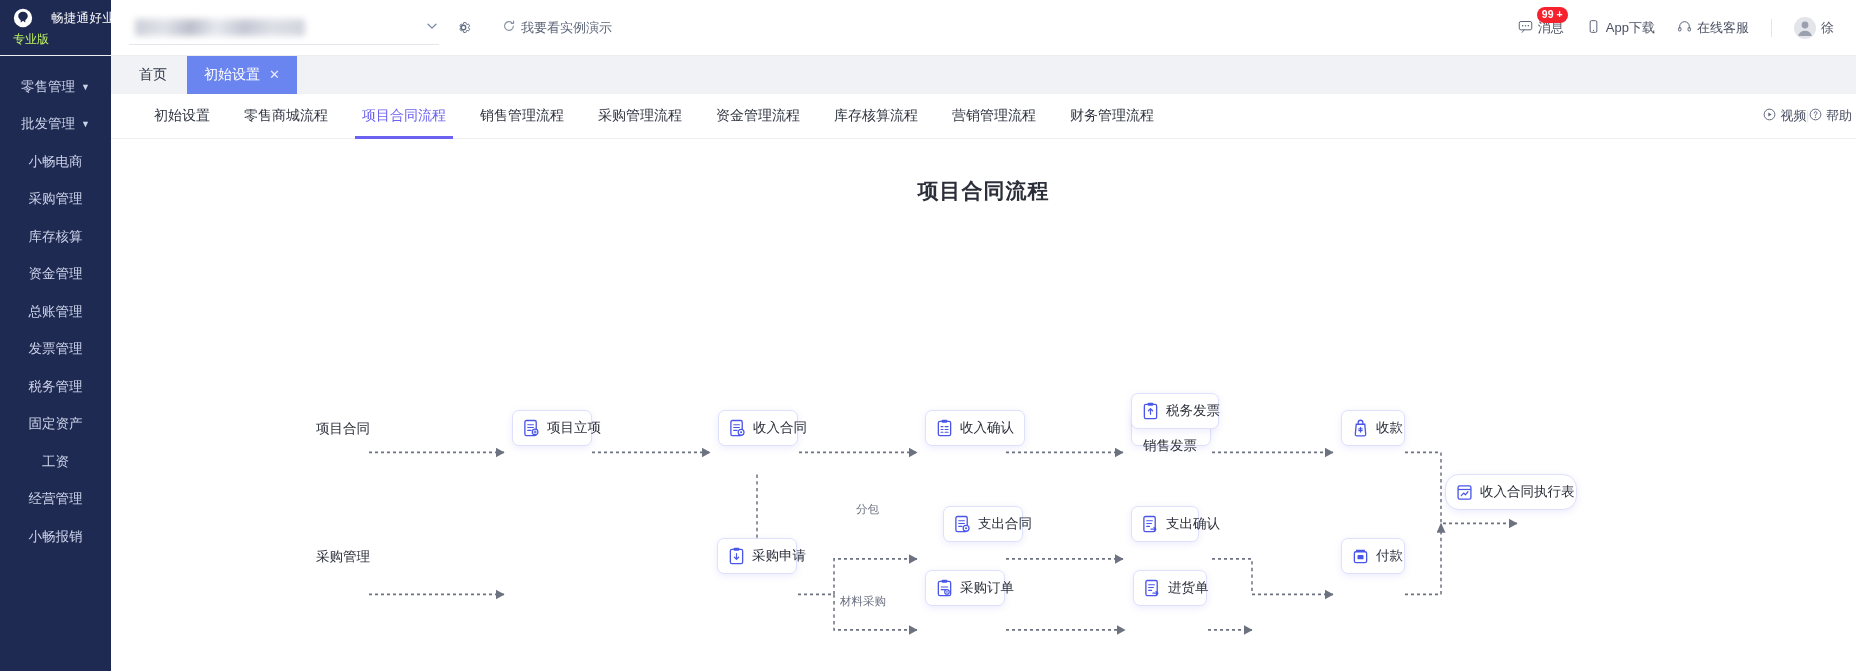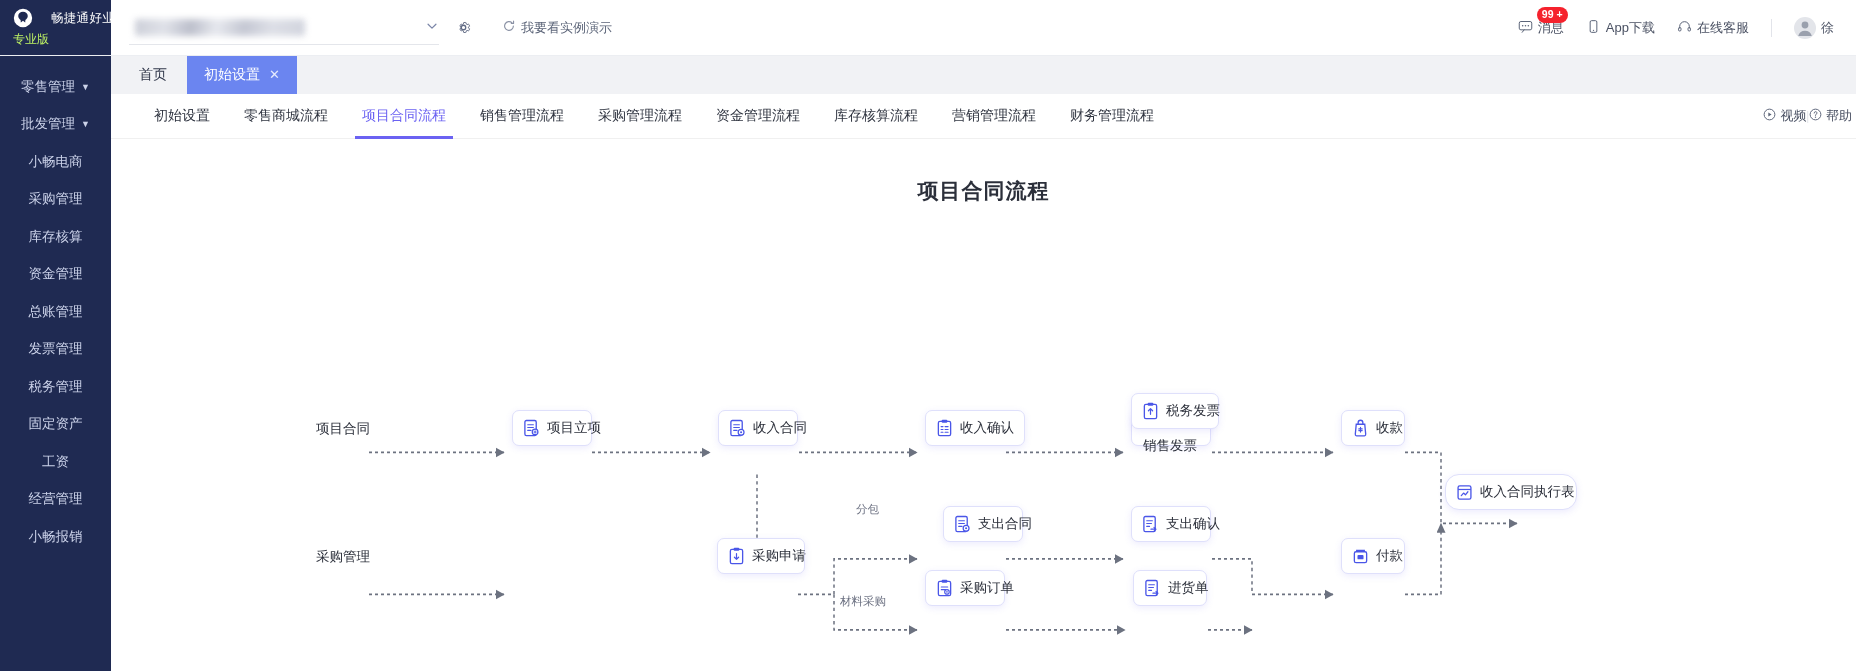--- a/index.html
+++ b/index.html
@@ -450,21 +450,21 @@
             <span class="nicon">
               <svg viewBox="0 0 18 20" width="17" height="19">
                   <path d="M4.5 5.5h9l1 10.5a1.6 1.6 0 0 1-1.6 1.8H5.1a1.6 1.6 0 0 1-1.6-1.8z" fill="none" stroke="#4a56e8" stroke-width="1.4"></path>
                   <path d="M6.5 5.5V3.8a2.5 2.5 0 0 1 5 0v1.7" fill="none" stroke="#4a56e8" stroke-width="1.4"></path>
                   <path d="M9 8.8v5M7.2 10.4h3.6M7.2 12.2h3.6" stroke="#4a56e8" stroke-width="1.2" stroke-linecap="round"></path>
                 </svg>
             </span>
             <span>收款</span>
           </div>
 
-          <div class="node" style="left:606px; top:333px; width:88px;">
+          <div class="node" style="left:606px; top:333px; width:80px;">
             <span class="nicon">
               <svg viewBox="0 0 18 20" width="17" height="19">
                   <rect x="2.5" y="2.5" width="13" height="15" rx="1.6" fill="none" stroke="#4a56e8" stroke-width="1.4"></rect>
                   <rect x="6" y="0.8" width="6" height="3" rx="1" fill="#4a56e8"></rect>
                   <path d="M9 7v6M9 13l-2.2-2.2M9 13l2.2-2.2" stroke="#4a56e8" stroke-width="1.3" stroke-linecap="round" stroke-linejoin="round"></path>
                 </svg>
             </span>
             <span>采购申请</span>
           </div>
 
@@ -486,21 +486,21 @@
                   <rect x="2.5" y="2.5" width="13" height="15" rx="1.6" fill="none" stroke="#4a56e8" stroke-width="1.4"></rect>
                   <rect x="6" y="0.8" width="6" height="3" rx="1" fill="#4a56e8"></rect>
                   <path d="M5.6 8.4h6.8M5.6 11.2h4.6" stroke="#4a56e8" stroke-width="1.2" stroke-linecap="round"></path>
                   <circle cx="11.6" cy="13.6" r="2.4" fill="#fff" stroke="#4a56e8" stroke-width="1.2"></circle>
                   <circle cx="11.6" cy="13.6" r=".85" fill="#4a56e8"></circle>
                 </svg>
             </span>
             <span>采购订单</span>
           </div>
 
-          <div class="node" style="left:1020px; top:301px; width:80px;">
+          <div class="node" style="left:1020px; top:301px; width:68px;">
             <span class="nicon">
               <svg viewBox="0 0 18 20" width="17" height="19">
                   <rect x="2" y="1.5" width="12" height="16" rx="1.6" fill="none" stroke="#4a56e8" stroke-width="1.4"></rect>
                   <path d="M5 6h6M5 9h5M5 12h3" stroke="#4a56e8" stroke-width="1.2" stroke-linecap="round"></path>
                   <path d="M9.5 15h5.2M14.7 15l-2-2M14.7 15l-2 2" stroke="#4a56e8" stroke-width="1.3" stroke-linecap="round" stroke-linejoin="round"></path>
                 </svg>
             </span>
             <span>支出确认</span>
           </div>
 

